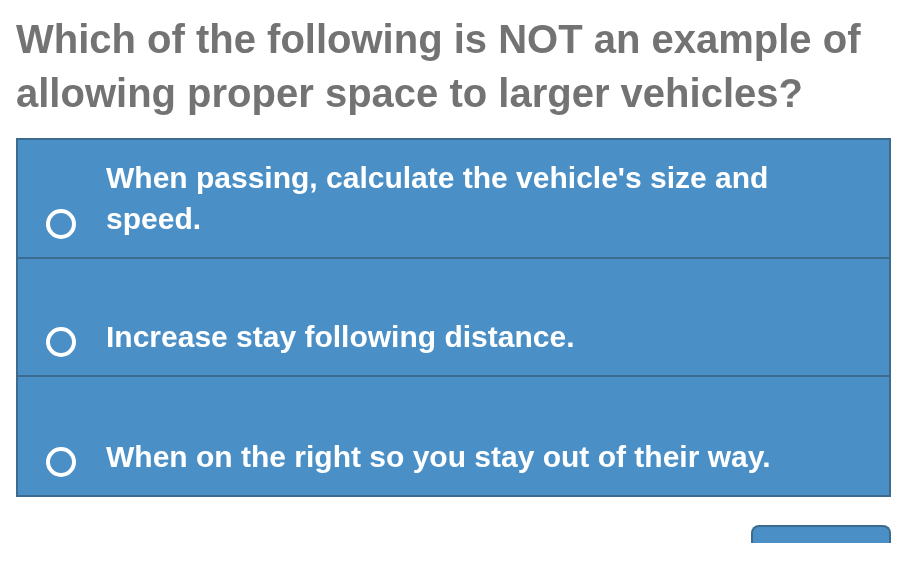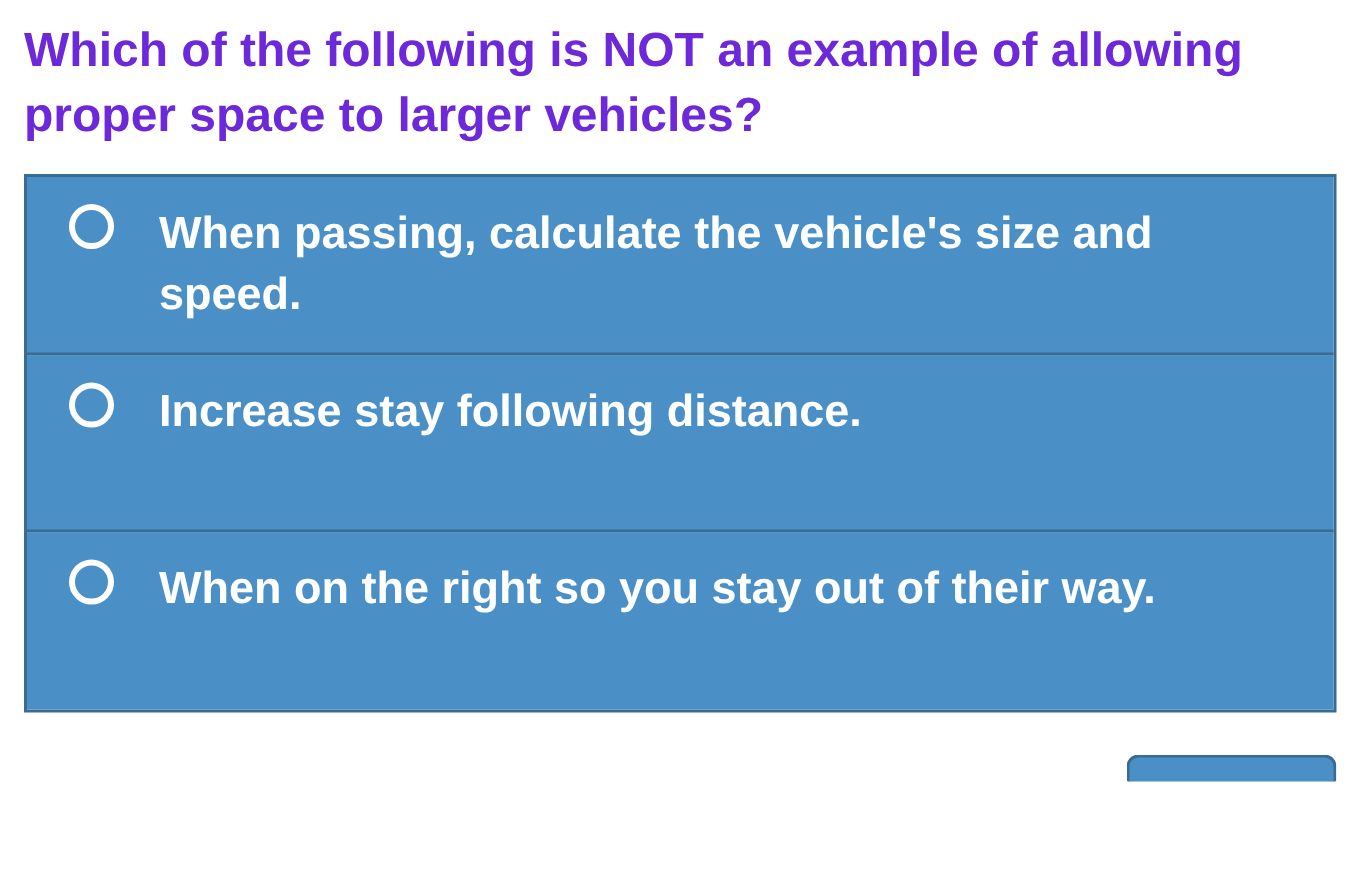--- a/index.html
+++ b/index.html
@@ -7,33 +7,33 @@
     margin: 0;
     padding: 0;
   }
   body {
     font-family: Arial, Helvetica, sans-serif;
     background: #ffffff;
     padding: 12px 16px;
     width: 907px;
   }
   .question-text {
-    font-size: 32px;
+    font-size: 40px;
     font-weight: 700;
-    color: #6d28d9;
+    color: #737373;
     line-height: 1.35;
     margin-bottom: 18px;
   }
   .options-container {
     border: 2px solid #3b6b8f;
     width: 100%;
   }
   .option-row {
     display: flex;
-    align-items: flex-start;
+    align-items: flex-end;
     background: #4a90c7;
     padding: 18px 20px 18px 28px;
     min-height: 118px;
     border-bottom: 2px solid #3b6b8f;
     cursor: pointer;
   }
   .option-row:last-child {
     border-bottom: none;
   }
   .radio-circle {

